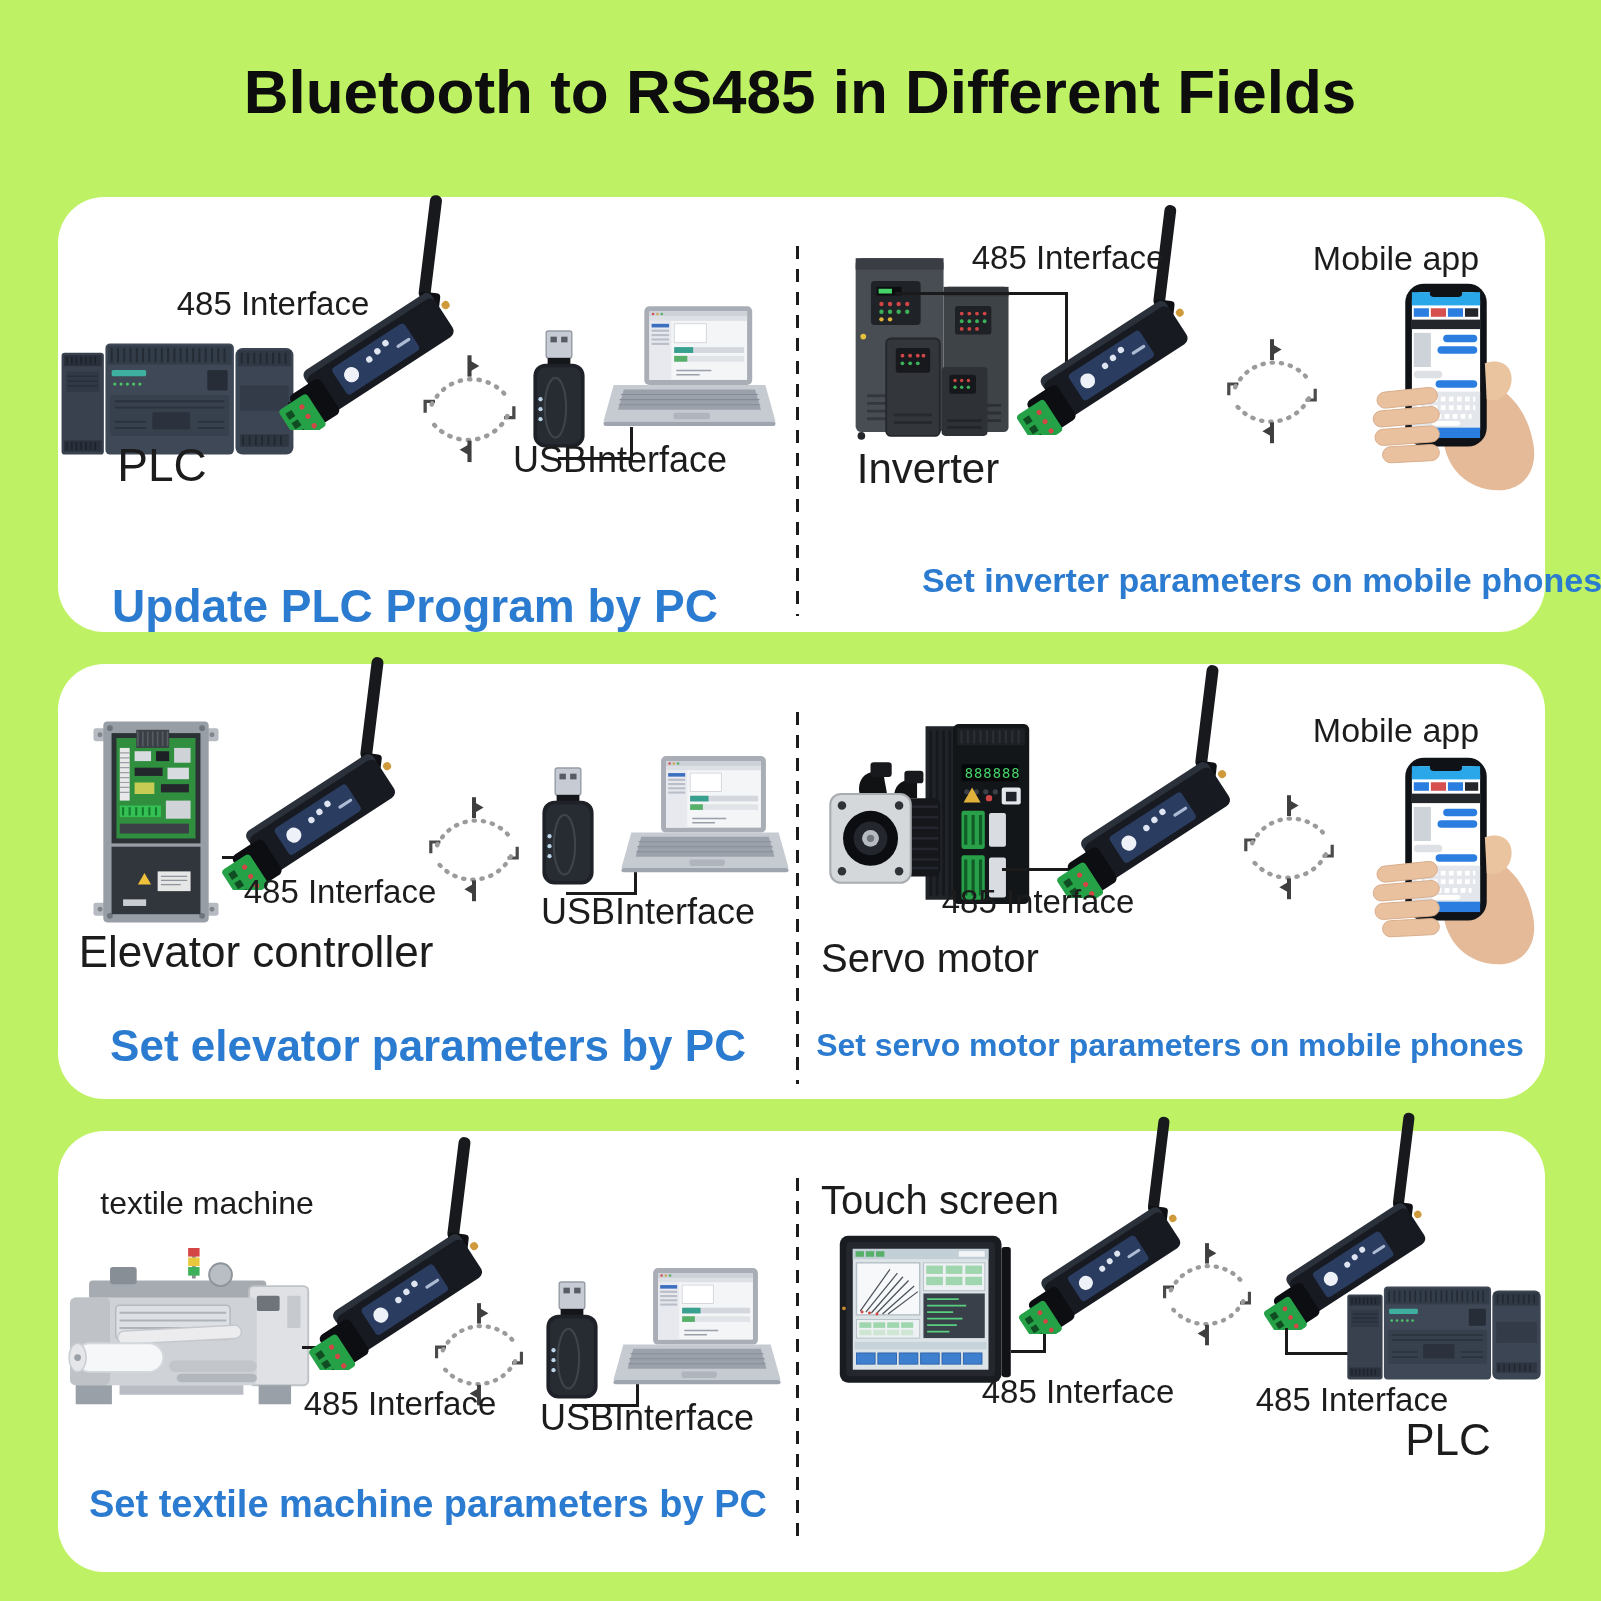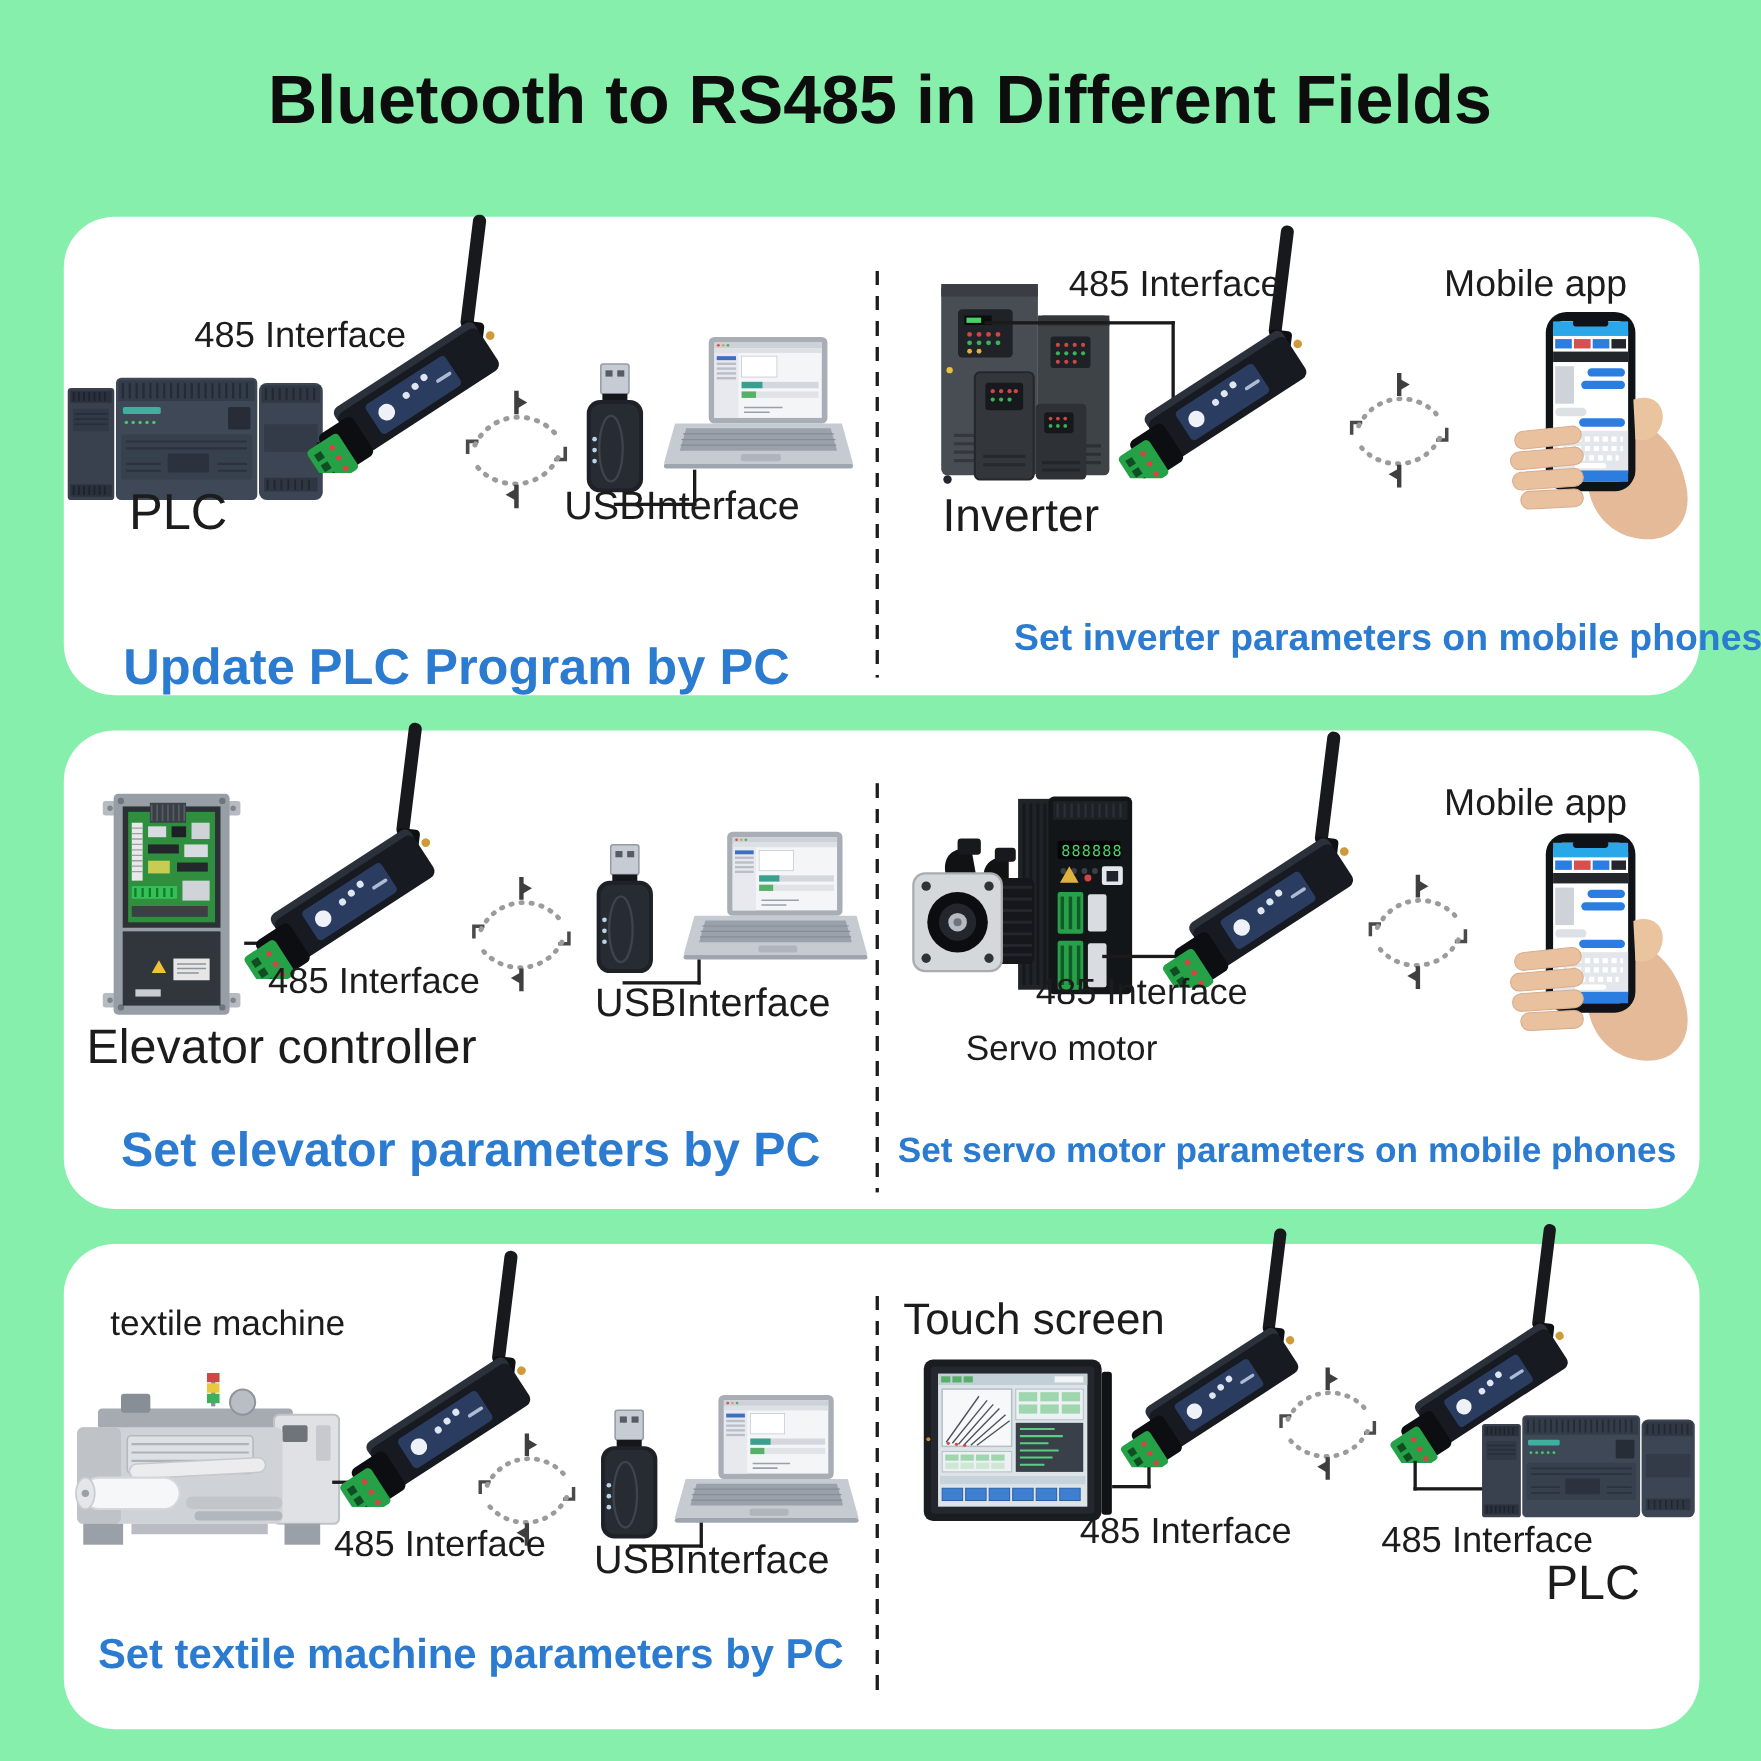--- a/index.html
+++ b/index.html
@@ -393,21 +393,21 @@
           <rect x="114" y="128" width="20" height="12"></rect>
           <rect x="137" y="128" width="20" height="12"></rect>
   </g>
   <circle cx="8.5" cy="80" r="2" fill="#c98a2e"></circle>
   <rect x="178" y="14" width="10" height="140" rx="3" fill="#101215"></rect>
 </symbol>
 
 </defs>
 </svg>
 
-<div class="stage" style="background: #86efac;">
+<div class="stage" style="background: #bef264;">
 
   <div class="title" style="left: 800px; top: 56px; font-size: 62px; color: rgb(13, 13, 13);">Bluetooth to RS485 in Different Fields</div>
 
   <section class="panel" style="top: 197px; height: 435px; background: rgb(255, 255, 255);"></section>
   <section class="panel" style="top: 664px; height: 435px; background: rgb(255, 255, 255);"></section>
   <section class="panel" style="top: 1131px; height: 441px; background: rgb(255, 255, 255);"></section>
 
   <div class="divider" style="left:796px;top:246px;height:370px;"></div>
   <div class="divider" style="left:796px;top:712px;height:372px;"></div>
   <div class="divider" style="left:796px;top:1178px;height:368px;"></div>
@@ -481,21 +481,21 @@
   <svg class="art" style="left:1040px;top:660px;width:238px;height:238px">
       <use href="#sym-adapter"></use>
     </svg>
   <svg class="art" style="left:1233px;top:792px;width:112px;height:112px">
       <use href="#sym-sync"></use>
     </svg>
   <svg class="art" style="left:1356px;top:750px;width:180px;height:218px">
       <use href="#sym-phone-hand"></use>
     </svg>
   <span class="lbl" style="left: 1038px; top: 884px; font-size: 33px; color: rgb(28, 28, 28);">485 Interface</span>
-  <span class="lbl" style="left: 965px; top: 936px; font-size: 32px; color: rgb(28, 28, 28);">Servo motor</span>
+  <span class="lbl" style="left: 930px; top: 936px; font-size: 40px; color: rgb(28, 28, 28);">Servo motor</span>
   <span class="lbl" style="left: 1396px; top: 712px; font-size: 34px; color: rgb(28, 28, 28);">Mobile app</span>
   <span class="cap" style="left: 1170px; top: 1028px; font-size: 32px; color: rgb(43, 123, 208);">Set servo motor parameters on mobile phones</span>
 
   <svg class="art" style="left:62px;top:1248px;width:258px;height:162px">
       <use href="#sym-textile"></use>
     </svg>
   <div class="wire" style="left:302px;top:1346px;width:32px;border-top-width:3px;"></div>
   <svg class="art" style="left:292px;top:1132px;width:238px;height:238px">
       <use href="#sym-adapter"></use>
     </svg>

